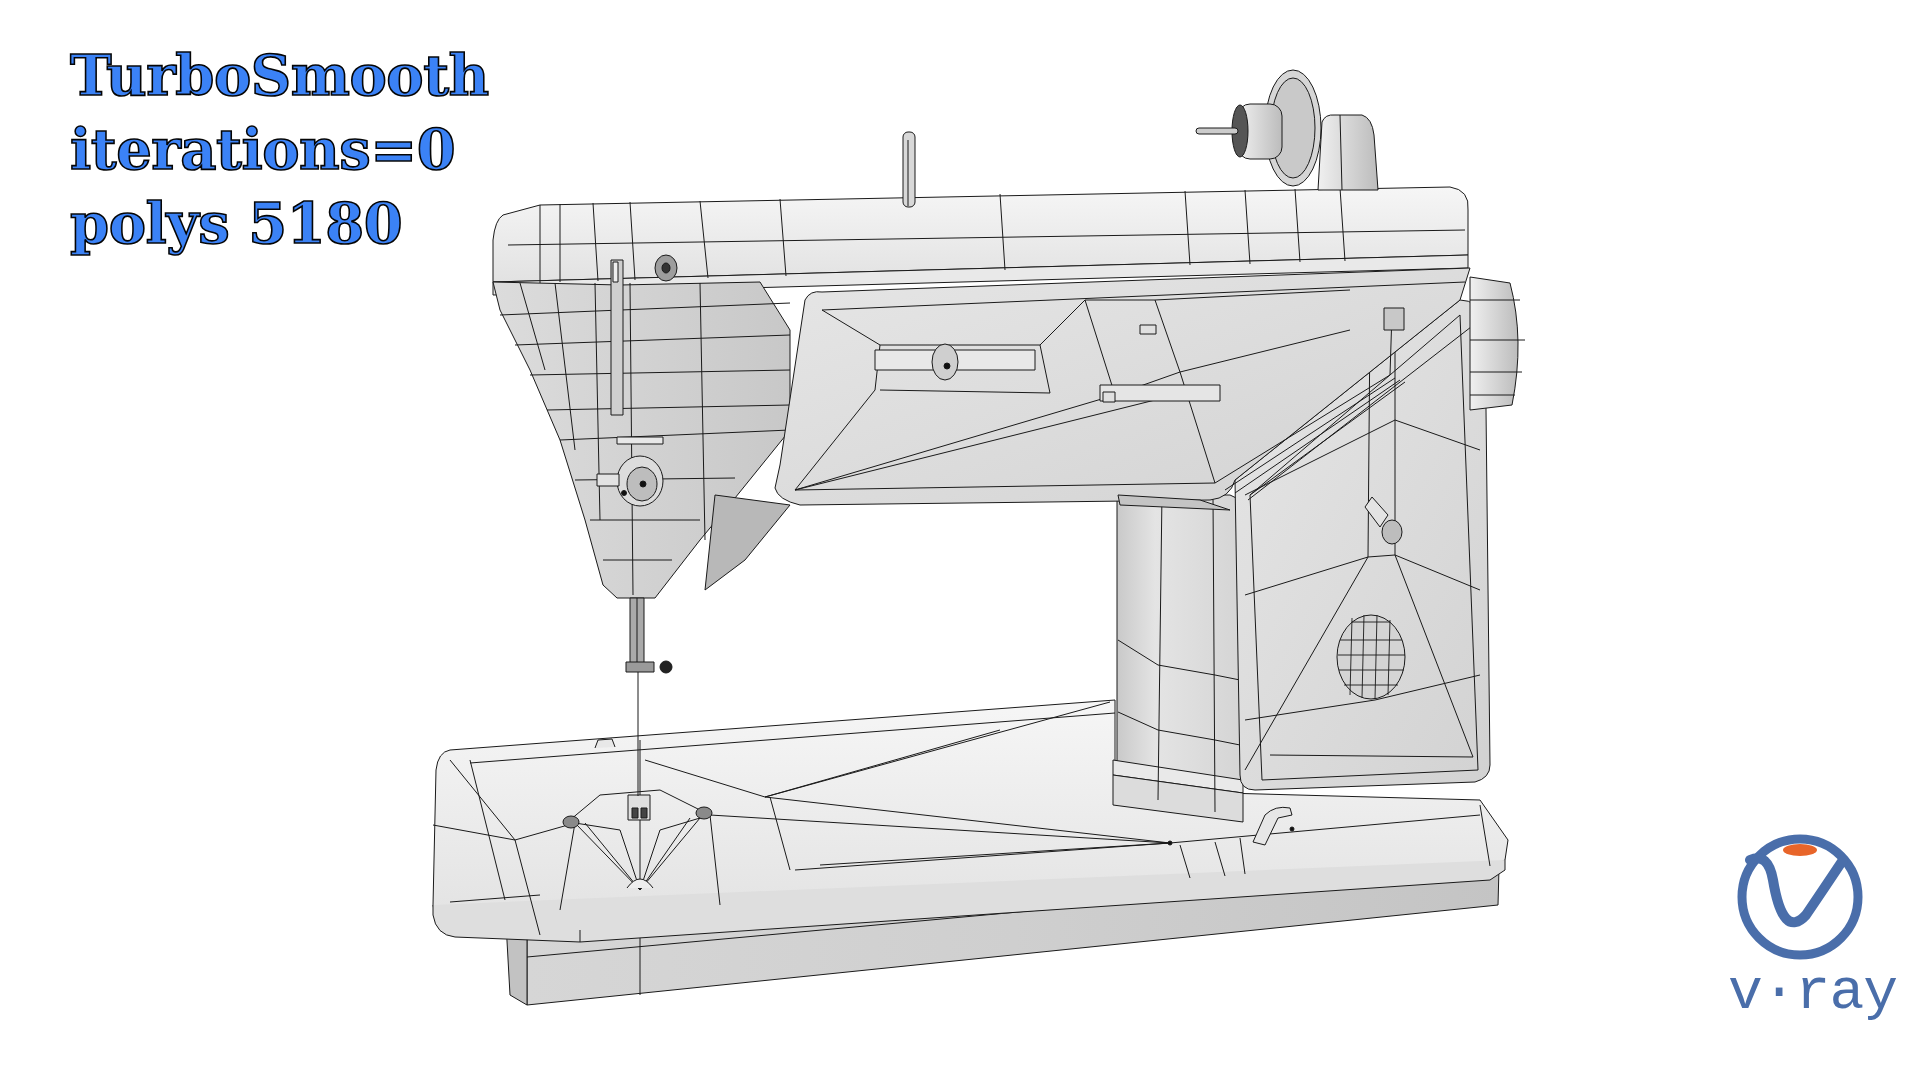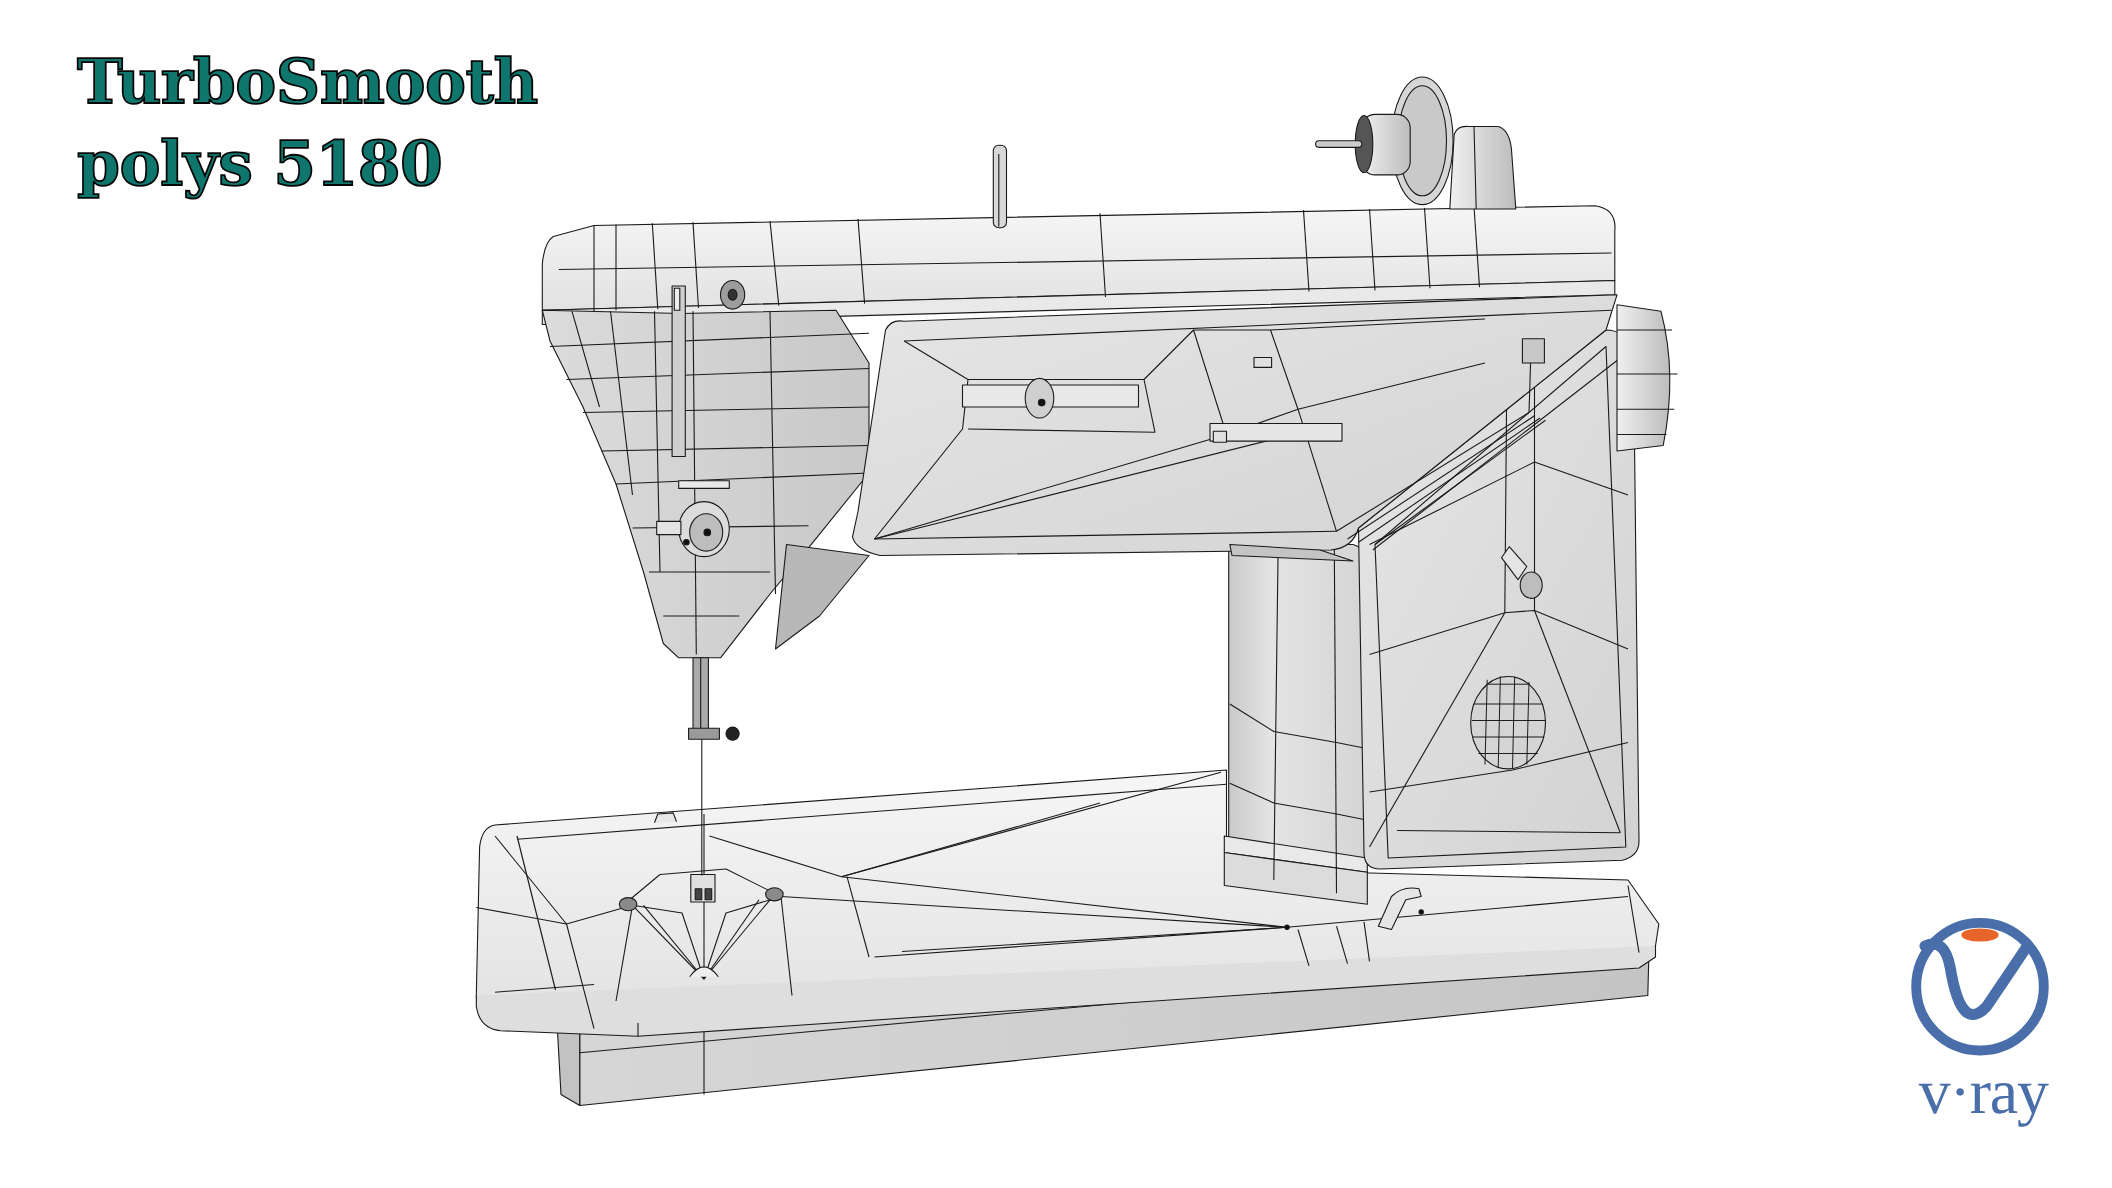--- a/index.html
+++ b/index.html
@@ -1,27 +1,28 @@
 <!DOCTYPE html>
 <html><head>
 <meta charset="utf-8">
 <style>
   html, body { margin: 0; padding: 0; background: #ffffff; }
   body { width: 1920px; height: 1080px; position: relative; overflow: hidden; font-family: "DejaVu Serif", serif; }
   .caption { position: absolute; left: 70px; top: 38px; margin: 0; }
-  .caption-line { display: block; font-family: "DejaVu Serif", serif; font-weight: bold; font-size: 56px; line-height: 74px; color: #0f766e; letter-spacing: -0.5px; white-space: nowrap; -webkit-text-stroke: 1.6px #050505; }
+  .caption-line { display: block; font-family: "DejaVu Serif", serif; font-weight: bold; font-size: 56px; line-height: 74px; color: #3b82f6; letter-spacing: -0.5px; white-space: nowrap; -webkit-text-stroke: 1.6px #050505; }
   .render { position: absolute; left: 0; top: 0; width: 1920px; height: 1080px; }
   .logo { position: absolute; left: 1728px; top: 830px; width: 150px; height: 205px; }
-  .logo-text { position: absolute; left: 0; top: 128px; width: 150px; text-align: center; font-family: Liberation Serif, serif; font-size: 58px; line-height: 70px; letter-spacing: -1px; }
+  .logo-text { position: absolute; left: 0; top: 128px; width: 150px; text-align: center; font-family: Liberation Mono, monospace; font-size: 58px; line-height: 70px; letter-spacing: -1px; }
 </style>
 </head>
 <body>
 
 <div class="caption">
   <span class="caption-line">TurboSmooth</span>
+  <span class="caption-line">iterations=0</span>
   <span class="caption-line">polys 5180</span>
 </div>
 
 <svg class="render" viewBox="0 0 1920 1080" xmlns="http://www.w3.org/2000/svg">
   <defs>
     <linearGradient id="gTop" x1="0" y1="0" x2="0" y2="1">
       <stop offset="0" stop-color="#f6f6f6"></stop>
       <stop offset="1" stop-color="#e2e2e2"></stop>
     </linearGradient>
     <linearGradient id="gFront" x1="0" y1="0" x2="1" y2="1">

